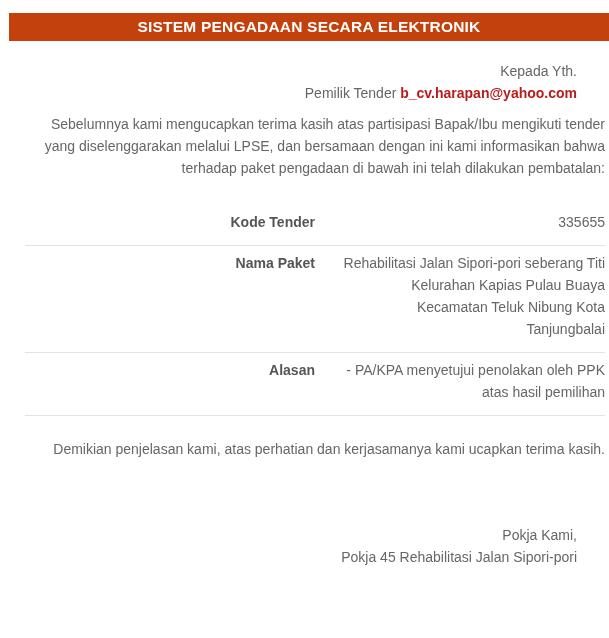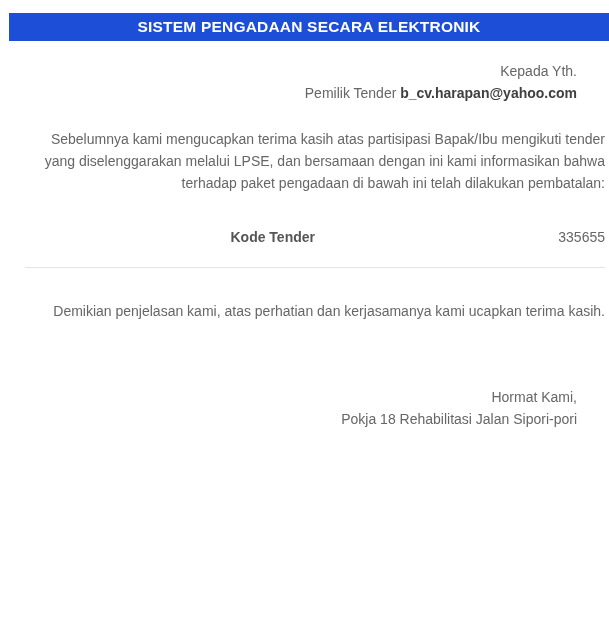--- a/index.html
+++ b/index.html
@@ -11,61 +11,61 @@
   body {
     height: 638px;
     overflow: hidden;
     color: #666666;
     font-size: 14px;
     line-height: 22px;
   }
   .header-bar {
     margin: 13px 0 0 9px;
     height: 28px;
-    background: #1d4ed8;
+    background: #c2410c;
     color: #ffffff;
     font-size: 15.5px;
     font-weight: bold;
     text-align: center;
     line-height: 28px;
     letter-spacing: 0.2px;
   }
   .content {
     padding: 19px 32px 0 37px;
     text-align: right;
   }
   .recipient-block .email {
     font-weight: bold;
-    color: #404040;
+    color: #b91c1c;
   }
   .intro-paragraph {
-    margin-top: 24px;
+    margin-top: 9px;
     width: 568px;
   }
   .details-table {
     margin: 26px 0 0 -12px;
     width: 580px;
   }
   .details-row {
     display: flex;
-    padding: 6px 0 19px 13px;
+    padding: 6px 0 12px 13px;
     border-bottom: 1px solid #e3e3e3;
   }
   .details-label {
     width: 277px;
     font-weight: bold;
     color: #555555;
     flex: none;
   }
   .details-value {
     flex: 1;
     white-space: pre-line;
   }
   .closing-paragraph {
-    margin-top: 32px;
+    margin-top: 22px;
     width: 568px;
   }
   .signature-block {
     margin-top: 64px;
   }
 </style>
 </head>
 <body>
 
 <div class="header-bar">SISTEM PENGADAAN SECARA ELEKTRONIK</div>
@@ -77,22 +77,34 @@
     <div><span>Pemilik Tender </span><span class="email">b_cv.harapan@yahoo.com</span></div>
   </div>
 
   <p class="intro-paragraph">Sebelumnya kami mengucapkan terima kasih atas partisipasi Bapak/Ibu mengikuti tender yang diselenggarakan melalui LPSE, dan bersamaan dengan ini kami informasikan bahwa terhadap paket pengadaan di bawah ini telah dilakukan pembatalan:</p>
 
   <div class="details-table">
     <div class="details-row">
       <div class="details-label">Kode Tender</div>
       <div class="details-value">335655</div>
     </div>
+    <div class="details-row">
+      <div class="details-label">Nama Paket</div>
+      <div class="details-value">Rehabilitasi Jalan Sipori-pori seberang Titi
+Kelurahan Kapias Pulau Buaya
+Kecamatan Teluk Nibung Kota
+Tanjungbalai</div>
+    </div>
+    <div class="details-row">
+      <div class="details-label">Alasan</div>
+      <div class="details-value">- PA/KPA menyetujui penolakan oleh PPK
+atas hasil pemilihan</div>
+    </div>
   </div>
 
   <p class="closing-paragraph">Demikian penjelasan kami, atas perhatian dan kerjasamanya kami ucapkan terima kasih.</p>
 
   <div class="signature-block">
-    <div>Hormat Kami,</div>
-    <div>Pokja 18 Rehabilitasi Jalan Sipori-pori</div>
+    <div>Pokja Kami,</div>
+    <div>Pokja 45 Rehabilitasi Jalan Sipori-pori</div>
   </div>
 
 </div>
 
 </body></html>

